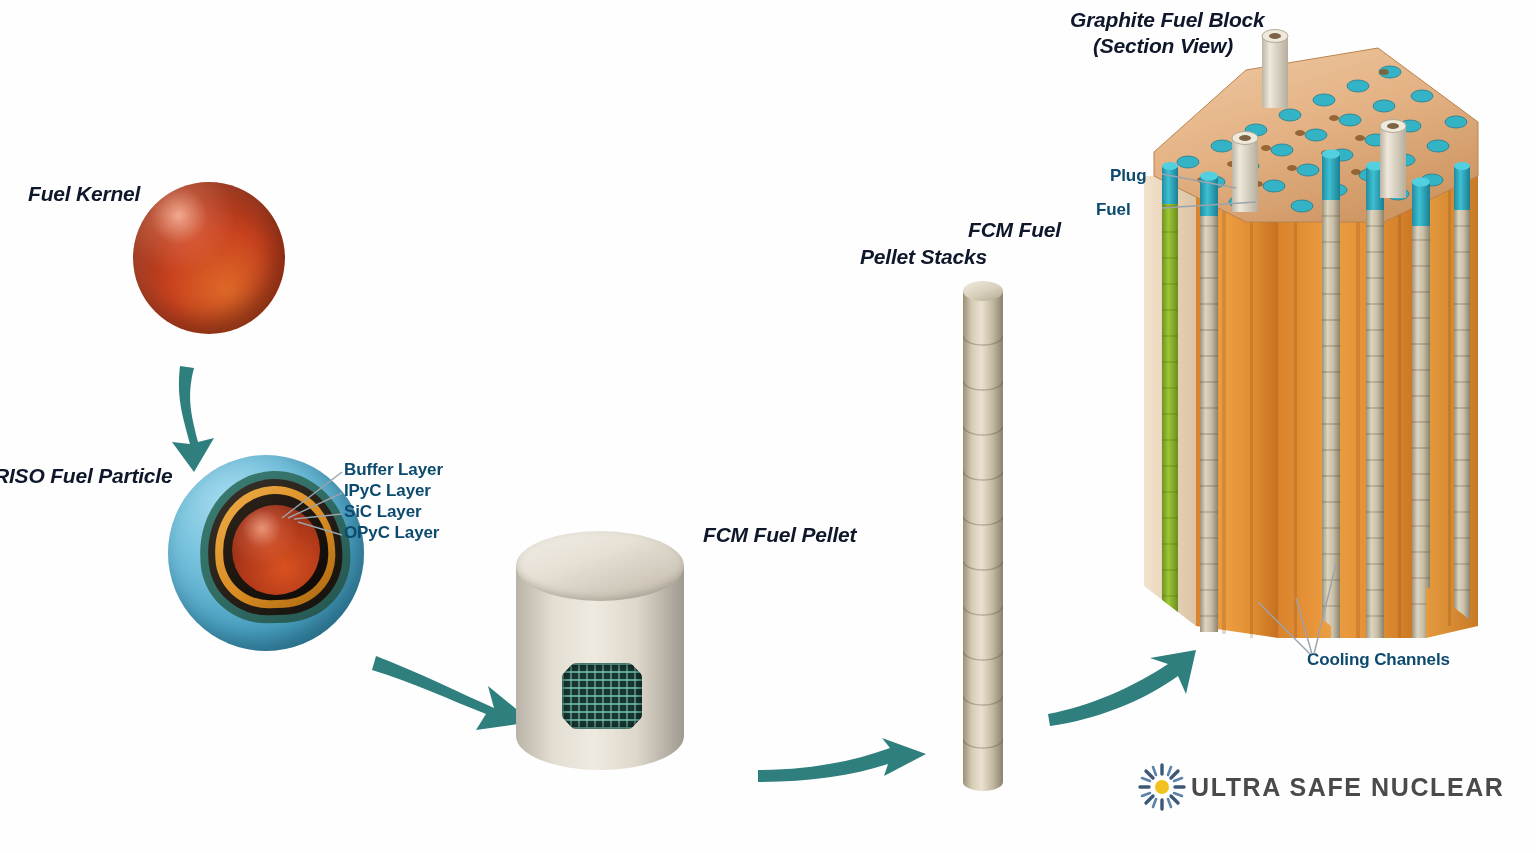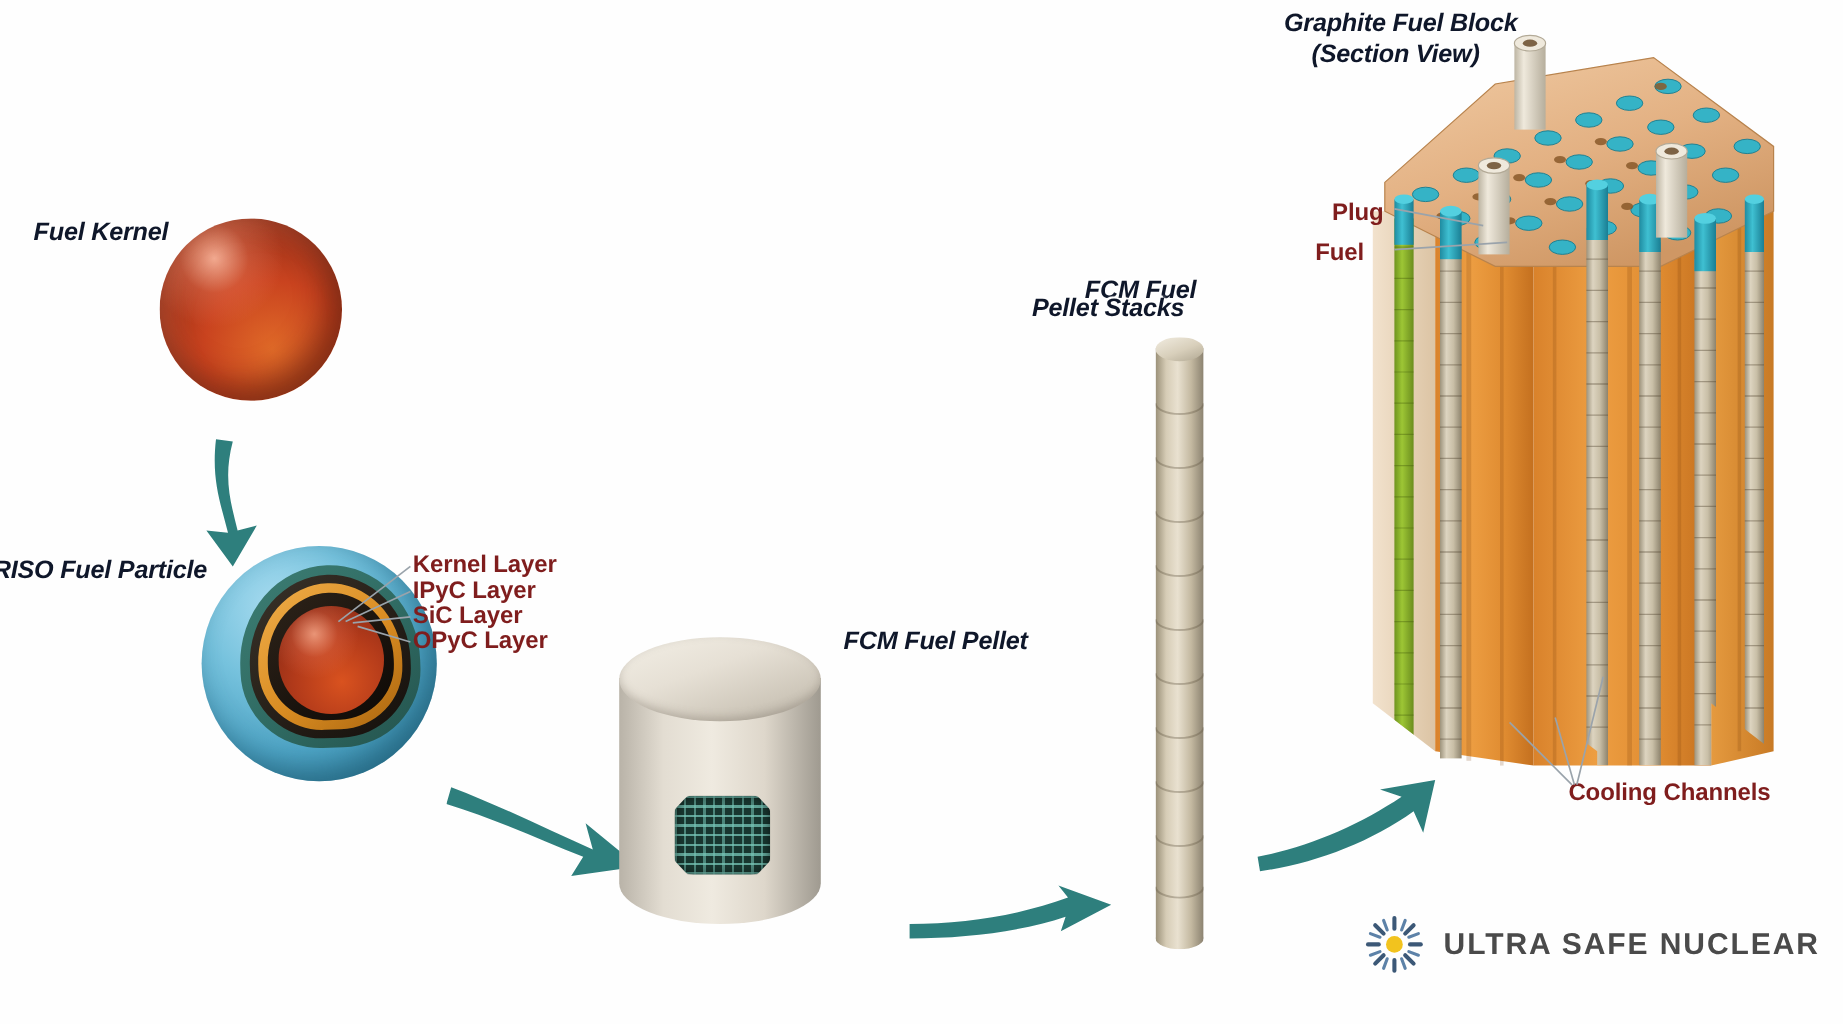--- a/index.html
+++ b/index.html
@@ -27,23 +27,23 @@
     font-size: 21px;
     line-height: 1.18;
     letter-spacing: -0.2px;
     text-shadow:
       0 0 3px #ffffff, 0 0 3px #ffffff,
       1px 1px 0 #ffffff, -1px -1px 0 #ffffff;
     white-space: nowrap;
   }
   .callout-label {
     position: absolute;
-    font-size: 20px;
+    font-size: 17px;
     font-weight: 600;
-    color: #7f1d1d;
+    color: #0c4a6e;
     white-space: nowrap;
     letter-spacing: -0.1px;
     text-align: center;
   }
 
   
   #kernel {
     position: absolute;
     left: 133px; top: 182px;
     width: 152px; height: 152px;
@@ -136,21 +136,21 @@
   
   #block { position: absolute; left: 1126px; top: 26px; width: 380px; height: 660px; }
 
   
   .arrow { position: absolute; }
 
   
   #logo {
     position: absolute;
     left: 1137px; top: 762px;
-    display: flex; align-items: center; gap: 16px;
+    display: flex; align-items: center; gap: 4px;
   }
   #logo .sun { position: relative; width: 50px; height: 50px; }
   #logo .wordmark {
     font-size: 25px;
     font-weight: bold;
     letter-spacing: 1.6px;
     color: #4a4a4a;
     white-space: nowrap;
   }
 </style>
@@ -181,42 +181,42 @@
 
   <svg class="arrow" style="left:268px; top:466px; width:92px; height:90px;" viewBox="0 0 92 90">
     <g stroke="#9aa3ab" stroke-width="1.4" fill="none">
       <line x1="74" y1="6" x2="14" y2="52"></line>
       <line x1="74" y1="27" x2="20" y2="52"></line>
       <line x1="74" y1="48" x2="26" y2="53"></line>
       <line x1="74" y1="69" x2="30" y2="56"></line>
     </g>
   </svg>
 
-  <div class="callout-label" style="left:344px; top:460px;">Kernel Layer</div>
+  <div class="callout-label" style="left:344px; top:460px;">Buffer Layer</div>
   <div class="callout-label" style="left:344px; top:481px;">IPyC Layer</div>
   <div class="callout-label" style="left:344px; top:502px;">SiC Layer</div>
   <div class="callout-label" style="left:344px; top:523px;">OPyC Layer</div>
 
   <svg class="arrow" style="left:372px; top:636px; width:170px; height:100px;" viewBox="0 0 170 100">
     <path d="M 4 20 C 46 36, 86 56, 122 72 L 116 50 L 160 86 L 104 94 L 114 78 C 78 64, 40 46, 0 34 Z" fill="#2e7f7d"></path>
   </svg>
 
   <div class="stage-label" style="left:703px; top:523px;">FCM Fuel Pellet</div>
 
   <div id="pellet">
     <div class="body"></div>
     <div class="top"></div>
     <div class="window"></div>
   </div>
 
   <svg class="arrow" style="left:756px; top:736px; width:172px; height:62px;" viewBox="0 0 172 62">
     <path d="M 2 34 C 50 34, 96 26, 134 12 L 126 2 L 170 18 L 128 40 L 132 28 C 96 40, 50 46, 2 46 Z" fill="#2e7f7d"></path>
   </svg>
 
-  <div class="stage-label" style="left:904px; top:218px; text-align:left;margin-top:12px;">FCM Fuel</div>
+  <div class="stage-label" style="left:968px; top:218px; text-align:left;">FCM Fuel</div>
   <div class="stage-label" style="left:860px; top:245px;">Pellet Stacks</div>
 
   <svg id="stack" viewBox="0 0 40 510" preserveAspectRatio="none">
     <defs>
       <linearGradient id="stackSide" x1="0" y1="0" x2="1" y2="0">
         <stop offset="0%" stop-color="#9a9078"></stop>
         <stop offset="22%" stop-color="#d6ccb6"></stop>
         <stop offset="46%" stop-color="#e9e1d0"></stop>
         <stop offset="74%" stop-color="#c4b9a1"></stop>
         <stop offset="100%" stop-color="#8b8270"></stop>

